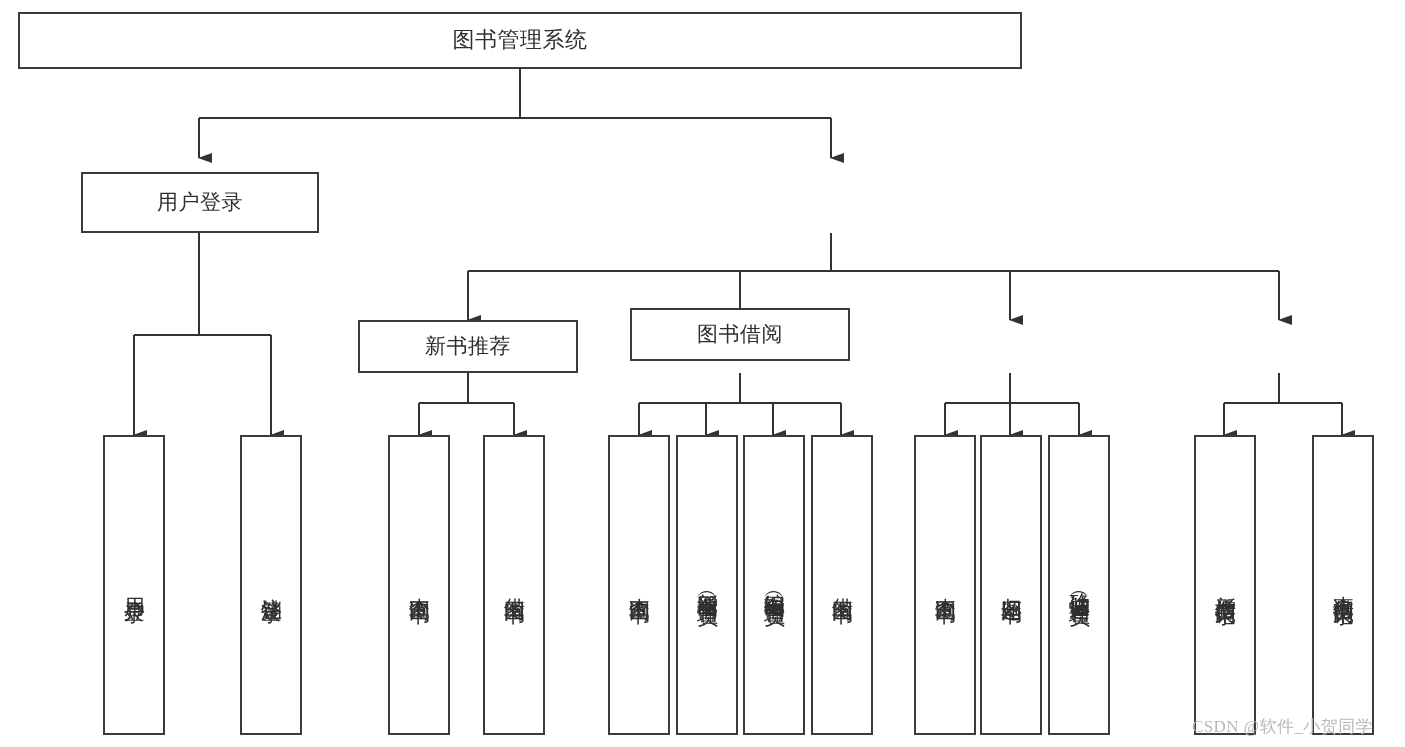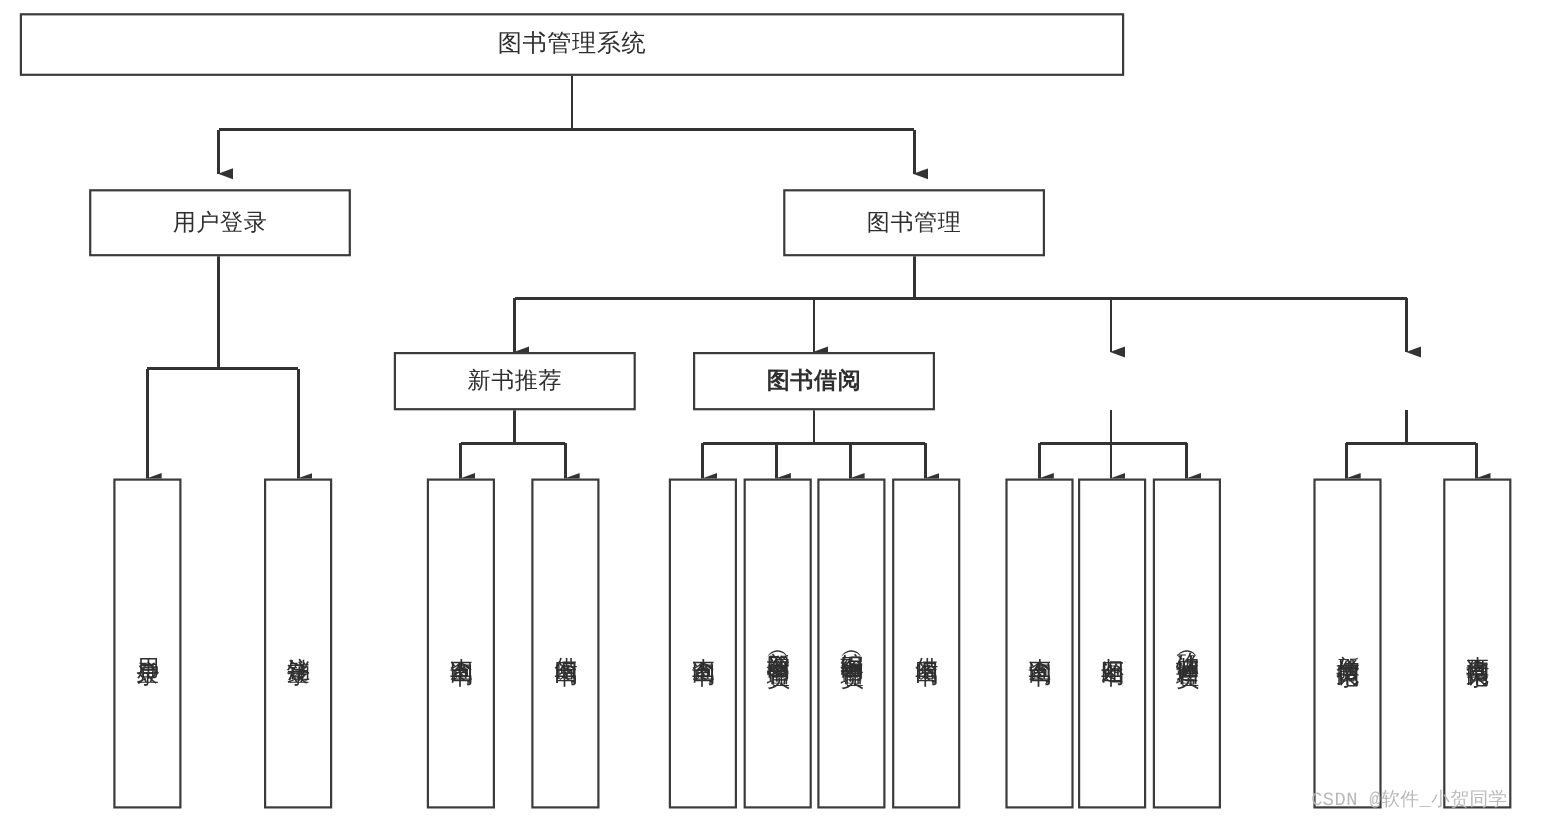--- a/index.html
+++ b/index.html
@@ -53,21 +53,21 @@
   }
   .node.root {
     font-size: 22px;
   }
   .watermark {
     position: absolute;
     color: #b9b9b9;
     font-size: 17px;
     white-space: nowrap;
     letter-spacing: 0.4px;
-    font-family: Liberation Mono, monospace;
+    font-family: Liberation Serif, serif;
   }
 </style>
 </head>
 <body>
 
 <div id="canvas">
 
   <svg id="wires" viewBox="0 0 1405 747" width="1405" height="747" xmlns="http://www.w3.org/2000/svg">
     <defs>
       <marker id="arrow" viewBox="0 0 12 14" refX="6" refY="13" markerWidth="12" markerHeight="14" orient="auto-start-reverse" markerUnits="userSpaceOnUse">
@@ -118,28 +118,25 @@
     </g>
   </svg>
 
   <div class="node horizontal root" style="left:18px; top:12px; width:1004px; height:57px;">
     <span>图书管理系统</span>
   </div>
 
   <div class="node horizontal" style="left:81px; top:172px; width:238px; height:61px;">
     <span>用户登录</span>
   </div>
-  <div class="node horizontal" style="left:712px; top:172px; width:238px; height:61px;">
-    <span>图书管理</span>
-  </div>
 
   <div class="node horizontal" style="left:358px; top:320px; width:220px; height:53px;">
     <span>新书推荐</span>
   </div>
-  <div class="node horizontal" style="left:630px; top:320px; width:220px; height:53px;font-weight:bold;">
+  <div class="node horizontal" style="left:630px; top:308px; width:220px; height:53px;">
     <span>图书借阅</span>
   </div>
 
   <div class="node vertical" style="left:103px; top:435px; width:62px; height:300px;">
     <span>用户登录</span>
   </div>
   <div class="node vertical" style="left:240px; top:435px; width:62px; height:300px;">
     <span>注销登录</span>
   </div>
 

